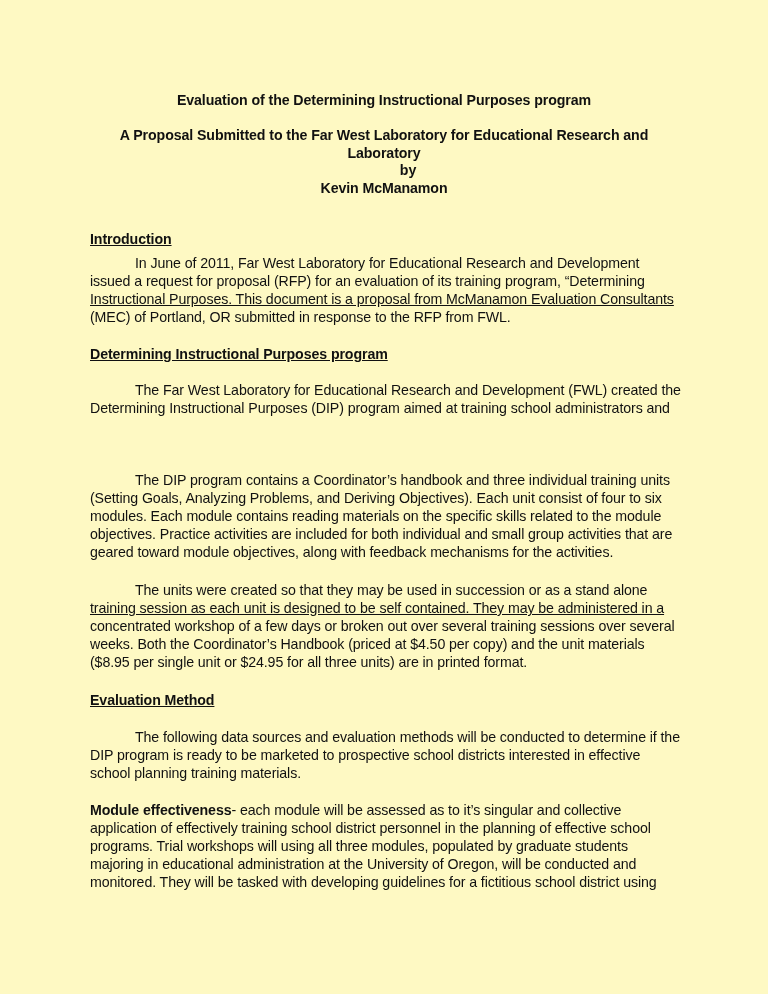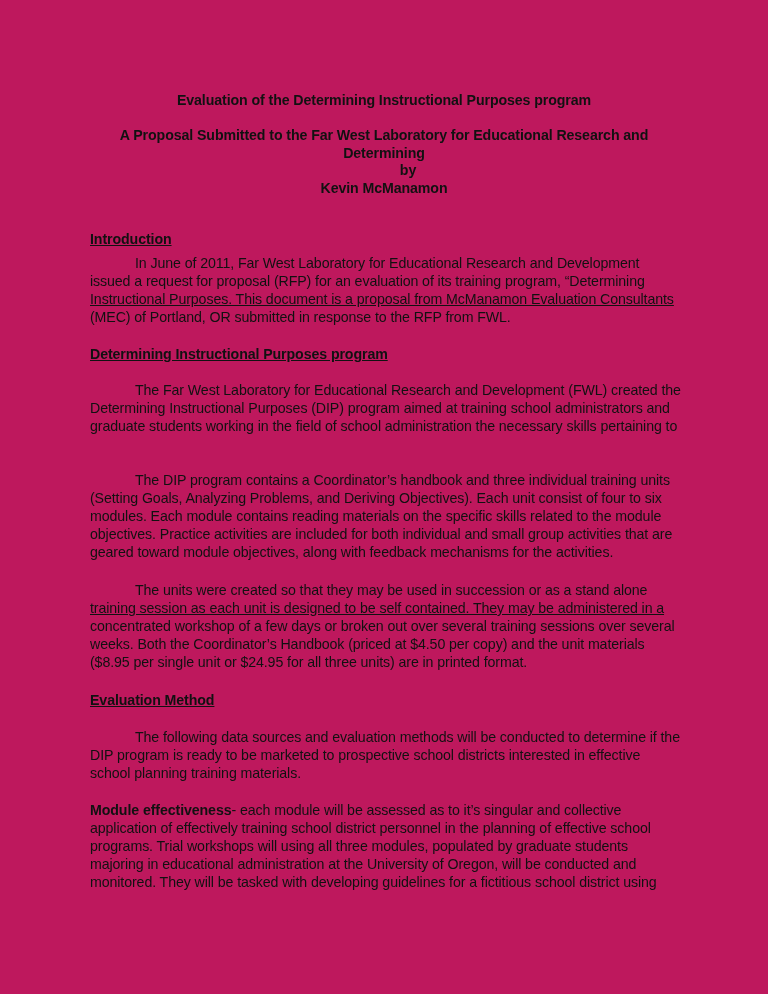--- a/index.html
+++ b/index.html
@@ -1,46 +1,45 @@
 <!DOCTYPE html>
 <html><head>
 <meta charset="utf-8">
 <style>
   html, body { margin: 0; padding: 0; background: #ffffff; }
   body { width: 768px; height: 994px; position: relative; overflow: hidden;
          font-family: "Liberation Sans", sans-serif; color: #111111; }
-  .page { position: absolute; left: 0; top: 0; width: 768px; height: 994px; background: #be185d; }
+  .page { position: absolute; left: 0; top: 0; width: 768px; height: 994px; background: #fef9c3; }
   .line { position: absolute; left: 90px; font-size: 14.2px; line-height: 18px; white-space: nowrap; letter-spacing: -0.1px; }
   .center { left: 0; width: 768px; text-align: center; font-weight: bold; }
   .heading { font-weight: bold; text-decoration: underline; }
   .indent { left: 135px; }
   .bold { font-weight: bold; }
 </style>
 </head>
 <body>
 
 <div class="page">
 
   <div class="line center" style="top:91px;">Evaluation of the Determining Instructional Purposes program</div>
 
   <div class="line center" style="top:126px;">A Proposal Submitted to the Far West Laboratory for Educational Research and</div>
-  <div class="line center" style="top:144px;">Determining</div>
+  <div class="line center" style="top:144px;">Laboratory</div>
   <div class="line center" style="top:161px;margin-left:24px;">by</div>
   <div class="line center" style="top:179px;text-align:center;">Kevin McManamon</div>
 
   <div class="line heading" style="top:230px;">Introduction</div>
   <div class="line indent" style="top:254px;">In June of 2011, Far West Laboratory for Educational Research and Development</div>
   <div class="line" style="top:272px;">issued a request for proposal (RFP) for an evaluation of its training program, “Determining</div>
   <div class="line" style="top:290px;text-decoration:underline;">Instructional Purposes.  This document is a proposal from McManamon Evaluation Consultants</div>
   <div class="line" style="top:308px;">(MEC) of Portland, OR submitted in response to the RFP from FWL.</div>
 
   <div class="line heading" style="top:345px;">Determining Instructional Purposes program</div>
   <div class="line indent" style="top:381px;">The Far West Laboratory for Educational Research and Development (FWL) created the</div>
   <div class="line" style="top:399px;">Determining Instructional Purposes (DIP) program aimed at training school administrators and</div>
-  <div class="line" style="top:417px;">graduate students working in the field of school administration the necessary skills pertaining to</div>
 
   <div class="line indent" style="top:471px;">The DIP program contains a Coordinator’s handbook and three individual training units</div>
   <div class="line" style="top:489px;">(Setting Goals, Analyzing Problems, and Deriving Objectives). Each unit consist of four to six</div>
   <div class="line" style="top:507px;">modules. Each module contains reading materials on the specific skills related to the module</div>
   <div class="line" style="top:525px;">objectives. Practice activities are included for both individual and small group activities that are</div>
   <div class="line" style="top:543px;">geared toward module objectives, along with feedback mechanisms for the activities.</div>
 
   <div class="line indent" style="top:581px;">The units were created so that they may be used in succession or as a stand alone</div>
   <div class="line" style="top:599px;text-decoration:underline;">training session as each unit is designed to be self contained. They may be administered in a</div>
   <div class="line" style="top:617px;">concentrated workshop of a few days or broken out over several training sessions over several</div>

